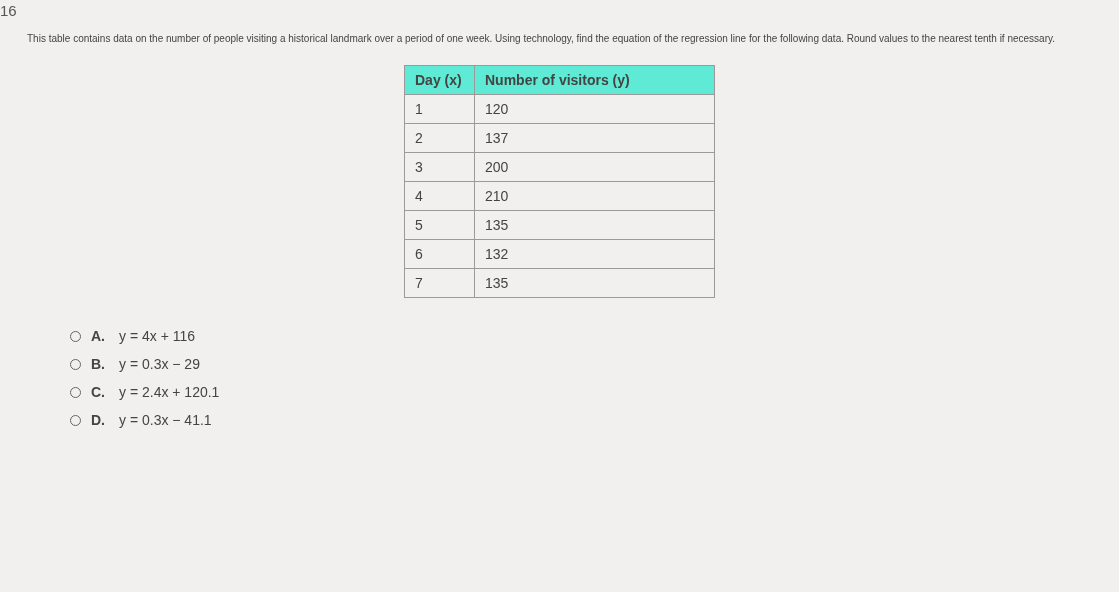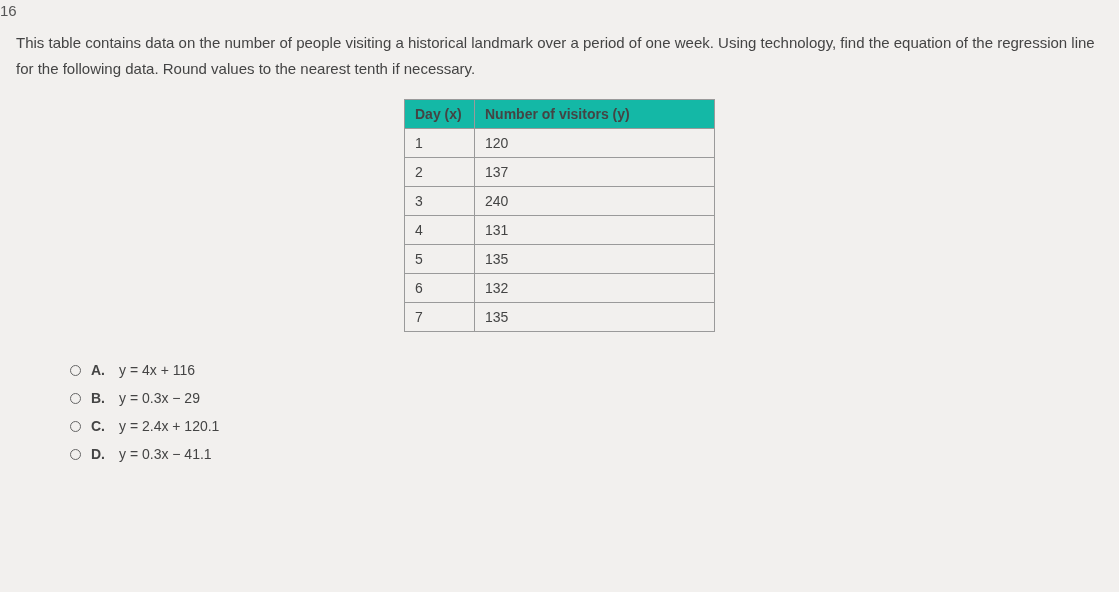--- a/index.html
+++ b/index.html
@@ -13,42 +13,42 @@
     overflow: hidden;
   }
   .qnum {
     position: absolute;
     top: 2px;
     left: 0;
     font-size: 15px;
     color: #555;
   }
   .prompt {
-    padding: 30px 18px 0 16px;
-    font-size: 15px;
+    padding: 30px 18px 0 27px;
+    font-size: 10px;
     line-height: 1.7;
     color: #444;
   }
   .table-wrap {
     display: flex;
     justify-content: center;
     margin-top: 18px;
   }
   table {
     border-collapse: collapse;
     font-size: 14px;
     color: #444;
   }
   th, td {
     border: 1px solid #9a9a9a;
     padding: 6px 10px;
     text-align: left;
   }
   th {
-    background: #14b8a6;
+    background: #5eead4;
     font-weight: bold;
   }
   th.col-x { width: 70px; }
   th.col-y { width: 240px; }
   .options {
     margin: 30px 0 0 70px;
     font-size: 14px;
   }
   .option {
     display: flex;
@@ -87,25 +87,25 @@
       <tr>
         <td>1</td>
         <td>120</td>
       </tr>
       <tr>
         <td>2</td>
         <td>137</td>
       </tr>
       <tr>
         <td>3</td>
-        <td>240</td>
+        <td>200</td>
       </tr>
       <tr>
         <td>4</td>
-        <td>131</td>
+        <td>210</td>
       </tr>
       <tr>
         <td>5</td>
         <td>135</td>
       </tr>
       <tr>
         <td>6</td>
         <td>132</td>
       </tr>
       <tr>

